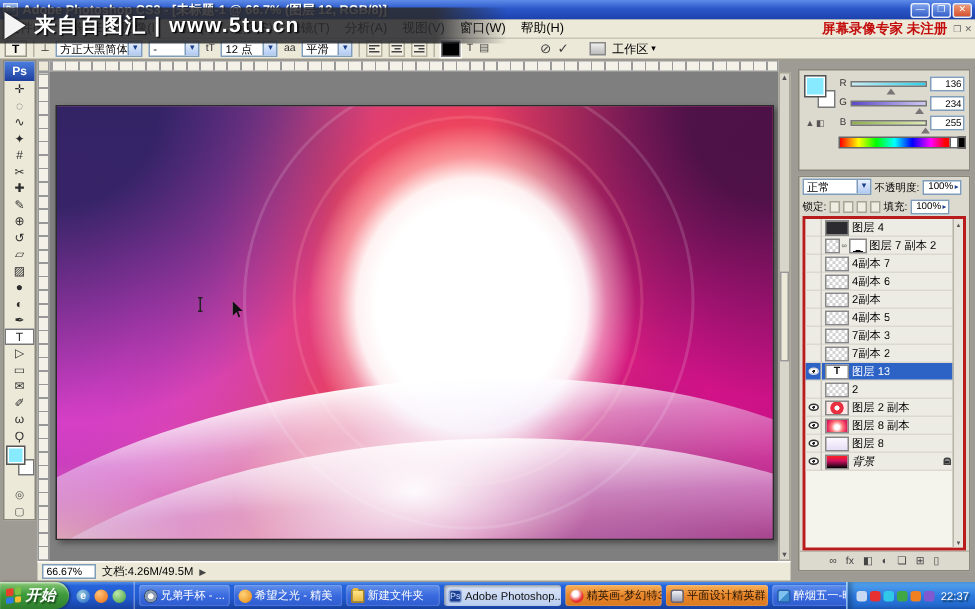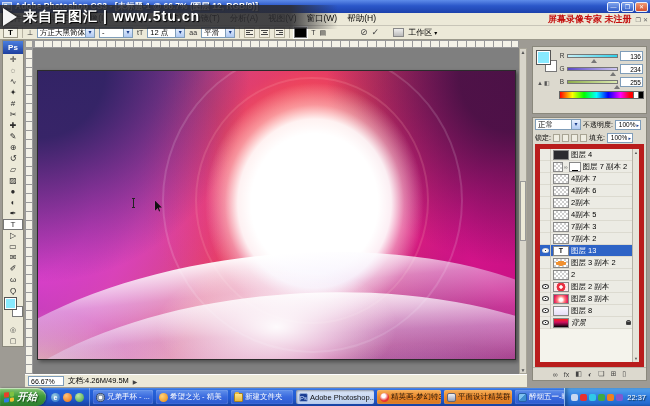--- a/index.html
+++ b/index.html
@@ -126,21 +126,21 @@
 .sp-b{width:5px;height:8px;background:#000;border:1px solid #666;border-left:none}
 
 .layers-panel{position:absolute;left:532px;top:117px;width:115px;height:264px;background:#DCD9CE;
   border:1px solid #8A887C;display:flex;flex-direction:column}
 .lp-row{height:13px;display:flex;align-items:center;gap:2px;padding:0 2px;font-size:7px;flex:none}
 .lp-label{white-space:nowrap}
 .valbox{width:26px;height:10px;background:#fff;border:1px solid #7F9DB9;font-size:6.5px;
   display:flex;align-items:center;justify-content:flex-end;padding-right:1px;gap:1px}
 .spin{font-size:5px;color:#1A3E8C}
 .lockic{width:7px;height:8px;border:1px solid #A8A494;background:#EFEDE2;font-size:5px;line-height:7px;text-align:center;color:#555}
-.llist{flex:1;background:#F4F3EC;border:5px solid #b91c1c;margin:0 2px;overflow:hidden;position:relative}
+.llist{flex:1;background:#F4F3EC;border:2px solid #b91c1c;margin:0 2px;overflow:hidden;position:relative}
 .lrow{height:12px;display:flex;align-items:center;border-bottom:1px solid #DCDAD0;background:#ECEBE4;padding-right:8px}
 .lrow.sel{background:#2E63C6;color:#fff}
 .eyebox{width:11px;height:12px;border-right:1px solid #C9C7BC;display:flex;align-items:center;justify-content:center;flex:none}
 .eye{width:7px;height:5px;border:1px solid #333;border-radius:50%;
   background:radial-gradient(circle at 50% 50%,#222 30%,#fff 34%)}
 .lrow.sel .eye{border-color:#ddd}
 .th{width:16px;height:10px;margin:0 2px;border:1px solid #888;background:#fff;flex:none;
   display:flex;align-items:center;justify-content:center}
 .t-checker{background-image:linear-gradient(45deg,#cfcfcf 25%,transparent 25%,transparent 75%,#cfcfcf 75%),
   linear-gradient(45deg,#cfcfcf 25%,#fff 25%,#fff 75%,#cfcfcf 75%);background-size:4px 4px;background-position:0 0,2px 2px}
@@ -481,27 +481,20 @@
         <span class="eyebox">
             <i class="eye"></i>
           </span>
         <span class="th t-text">T</span>
         <span class="lname">图层 13</span>
       </div>
       <div class="lrow">
         <span class="eyebox">
             <i class="eye" style="visibility: hidden;"></i>
           </span>
-        <span class="th t-orange"></span>
-        <span class="lname">图层 3 副本 2</span>
-      </div>
-      <div class="lrow">
-        <span class="eyebox">
-            <i class="eye" style="visibility: hidden;"></i>
-          </span>
         <span class="th t-checker"></span>
         <span class="lname">2</span>
       </div>
       <div class="lrow">
         <span class="eyebox">
             <i class="eye"></i>
           </span>
         <span class="th t-ring"></span>
         <span class="lname">图层 2 副本</span>
       </div>

